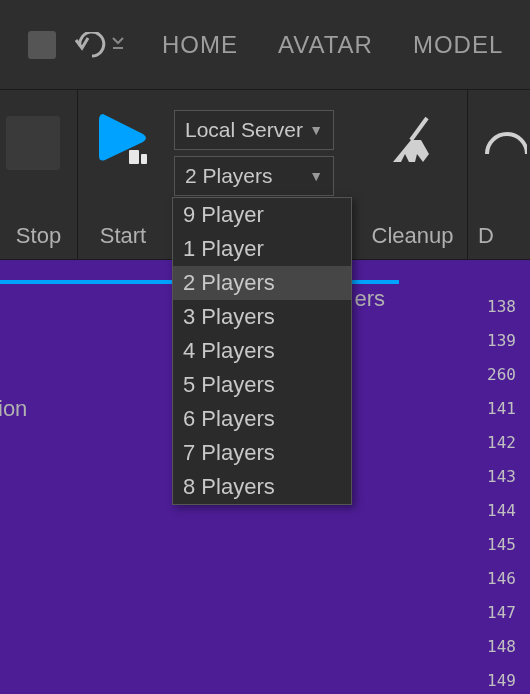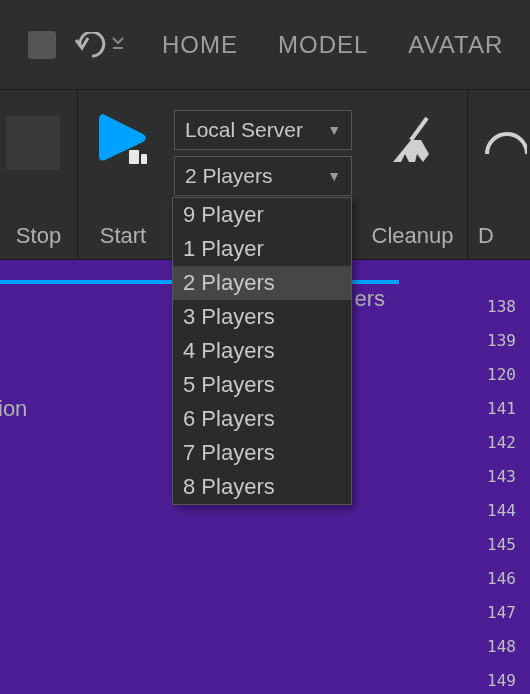--- a/index.html
+++ b/index.html
@@ -68,21 +68,21 @@
   }
   .group-stop { width:78px; padding-left:1px;}
   .group-start { width:90px; }
   .play-icon svg { display:block; }
   .group-dropdowns {
     width: 190px;
     align-items:flex-start;
     padding-left:6px; padding-right:6px;
   }
   .combo {
-    width: 178px;
+    width: 160px;
     height: 40px;
     background:#2b2b2b;
     border:1px solid #555;
     display:flex;
     align-items:center;
     justify-content:space-between;
     padding:12px 10px;
     font-size:21px;
     color:#c8c8c8;
     cursor:pointer;
@@ -173,22 +173,22 @@
     </span>
     <span class="undo-caret">
       <svg width="12" height="20" viewBox="0 0 12 20">
           <path d="M1 3 L6 8 L11 3" fill="none" stroke="#888" stroke-width="2"></path>
           <rect x="1" y="12" width="10" height="2" fill="#888"></rect>
         </svg>
     </span>
   </div>
   <div class="tabs">
     <div class="tab">HOME</div>
+    <div class="tab">AVATAR</div>
     <div class="tab">MODEL</div>
-    <div class="tab">AVATAR</div>
   </div>
 </div>
 
 <div class="ribbon">
 
   <div class="ribbon-group group-stop">
     <div class="stop-btn"></div>
     <div class="ribbon-label">Stop</div>
   </div>
 
@@ -248,21 +248,21 @@
 
 <div class="workspace">
   <div class="panel-left">
     <div class="panel-sel"></div>
     <div class="panel-label-truncated">ers</div>
     <div class="panel-text-trunc">ion</div>
   </div>
   <div class="gutter" id="gutter">
       <div>138</div>
       <div>139</div>
-      <div>120</div>
+      <div>260</div>
       <div>141</div>
       <div>142</div>
       <div>143</div>
       <div>144</div>
       <div>145</div>
       <div>146</div>
       <div>147</div>
       <div>148</div>
       <div>149</div>
     </div>

